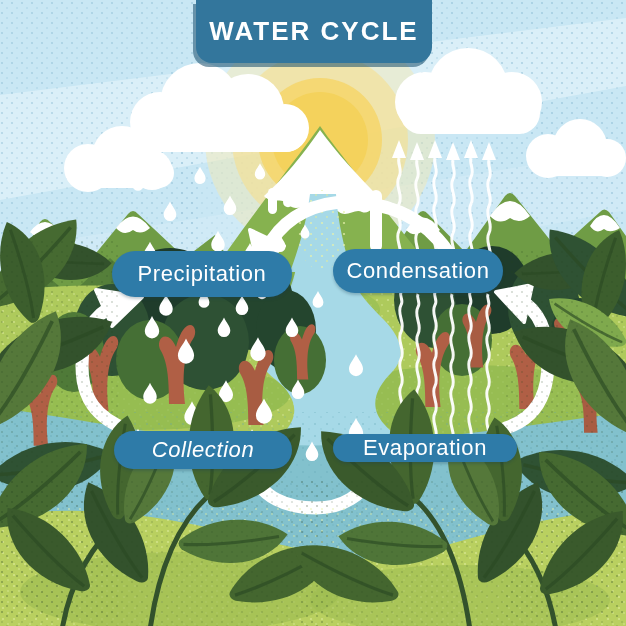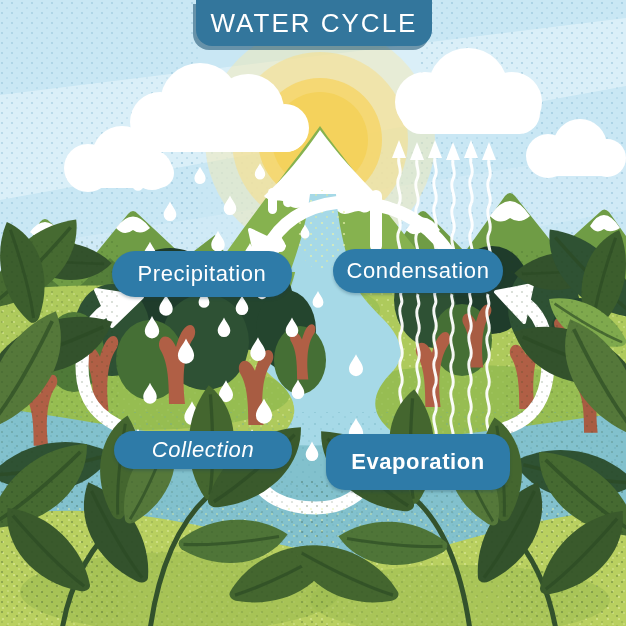--- a/index.html
+++ b/index.html
@@ -6,25 +6,25 @@
   #stage-root{position:relative;width:626px;height:626px;overflow:hidden;background:#c9e7f4;
     font-family:"Liberation Sans",sans-serif;}
   #scene{position:absolute;left:0;top:0;z-index:1;}
   .stage{position:absolute;z-index:3;background:#2e7ba8;color:#fff;border-radius:24px;
     display:flex;align-items:center;justify-content:center;
     font-size:22px;font-weight:400;letter-spacing:.6px;
     box-shadow:0 2px 3px rgba(25,60,82,.28);}
   #stage-precipitation{left:112px;top:251px;width:180px;height:46px;}
   #stage-condensation{left:333px;top:249px;width:170px;height:44px;}
   #stage-collection{left:114px;top:431px;width:178px;height:38px;border-radius:19px;font-style:italic;}
-  #stage-evaporation{left:326px;top:434px;width:184px;height:56px;border-radius:19px;font-weight:bold;}
-  #banner{position:absolute;left:196px;top:0;width:236px;height:46px;z-index:4;
+  #stage-evaporation{left:333px;top:434px;width:184px;height:28px;border-radius:19px;}
+  #banner{position:absolute;left:196px;top:0;width:236px;height:63px;z-index:4;
     background:#33769c;color:#fff;border-radius:0 0 16px 16px;
     display:flex;align-items:center;justify-content:center;
-    font-size:26px;font-weight:400;letter-spacing:2px;
+    font-size:26px;font-weight:700;letter-spacing:2px;
     box-shadow:-3px 4px 0 rgba(21,77,108,.55);}
 </style>
 </head>
 <body>
 
 <div id="stage-root">
 
 <svg id="scene" width="626" height="626" viewBox="0 0 626 626">
   <defs>
     <pattern id="dotsSky" width="10" height="10" patternUnits="userSpaceOnUse">

